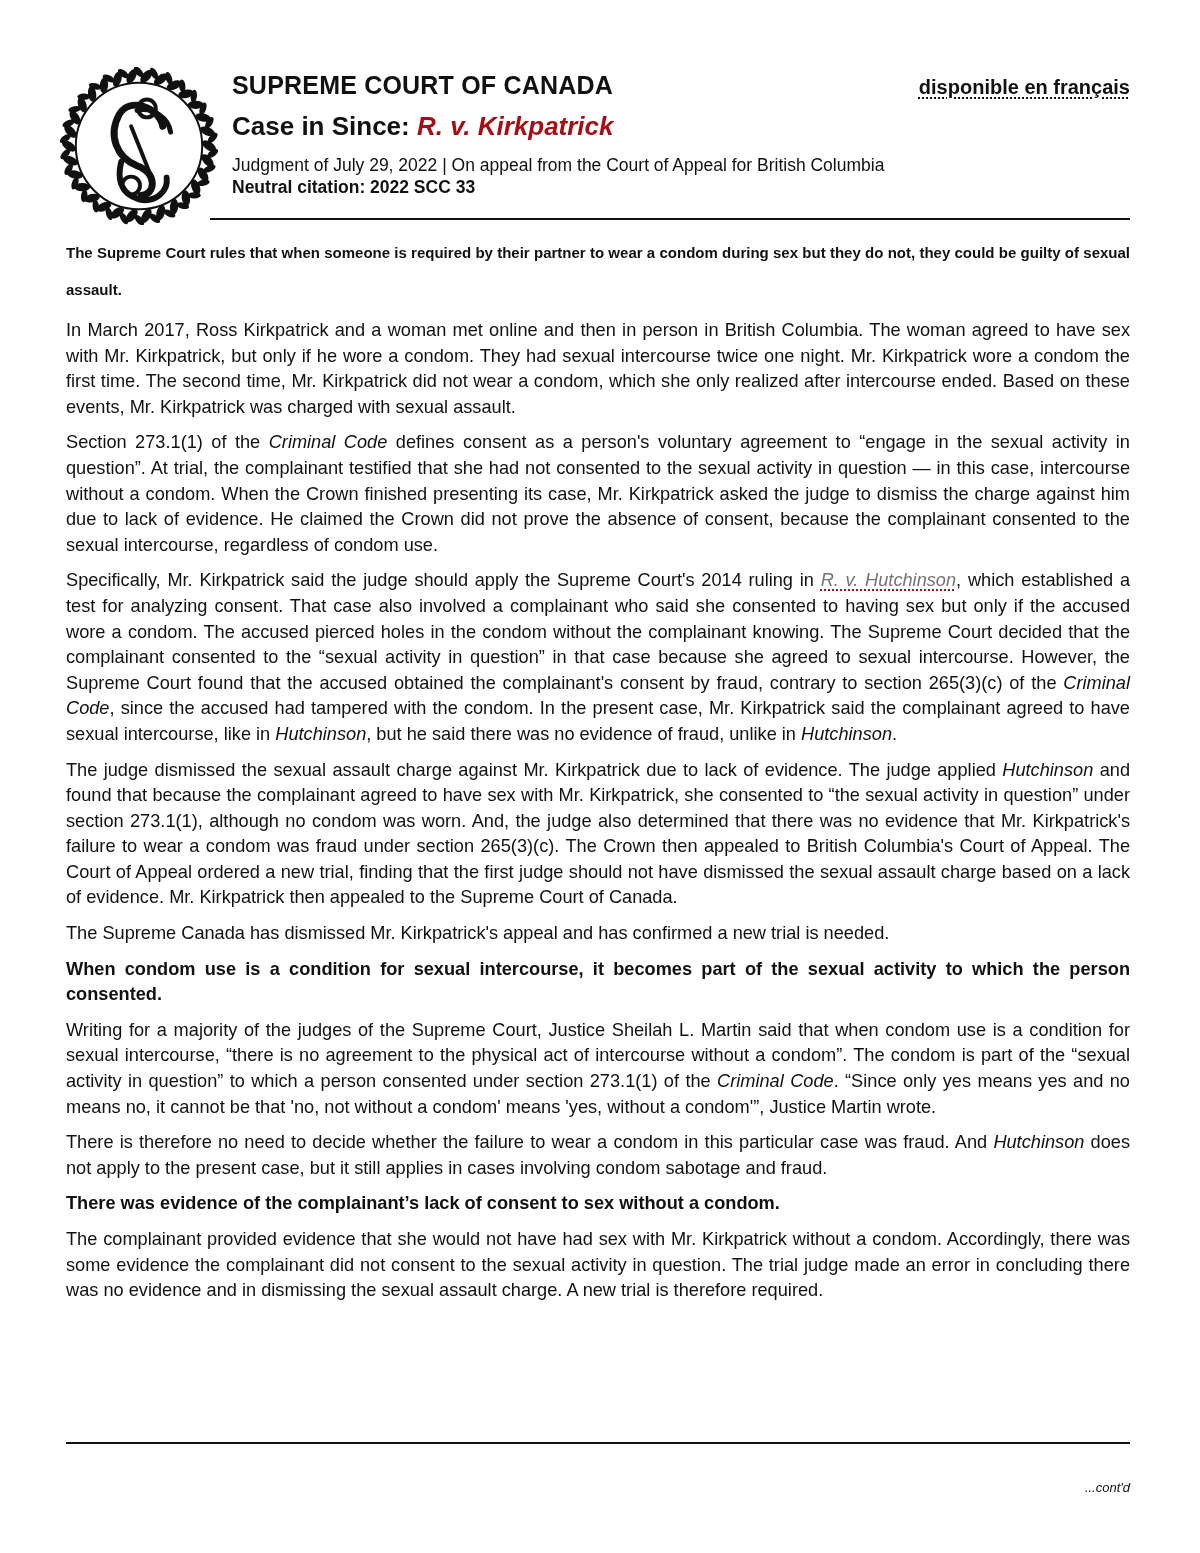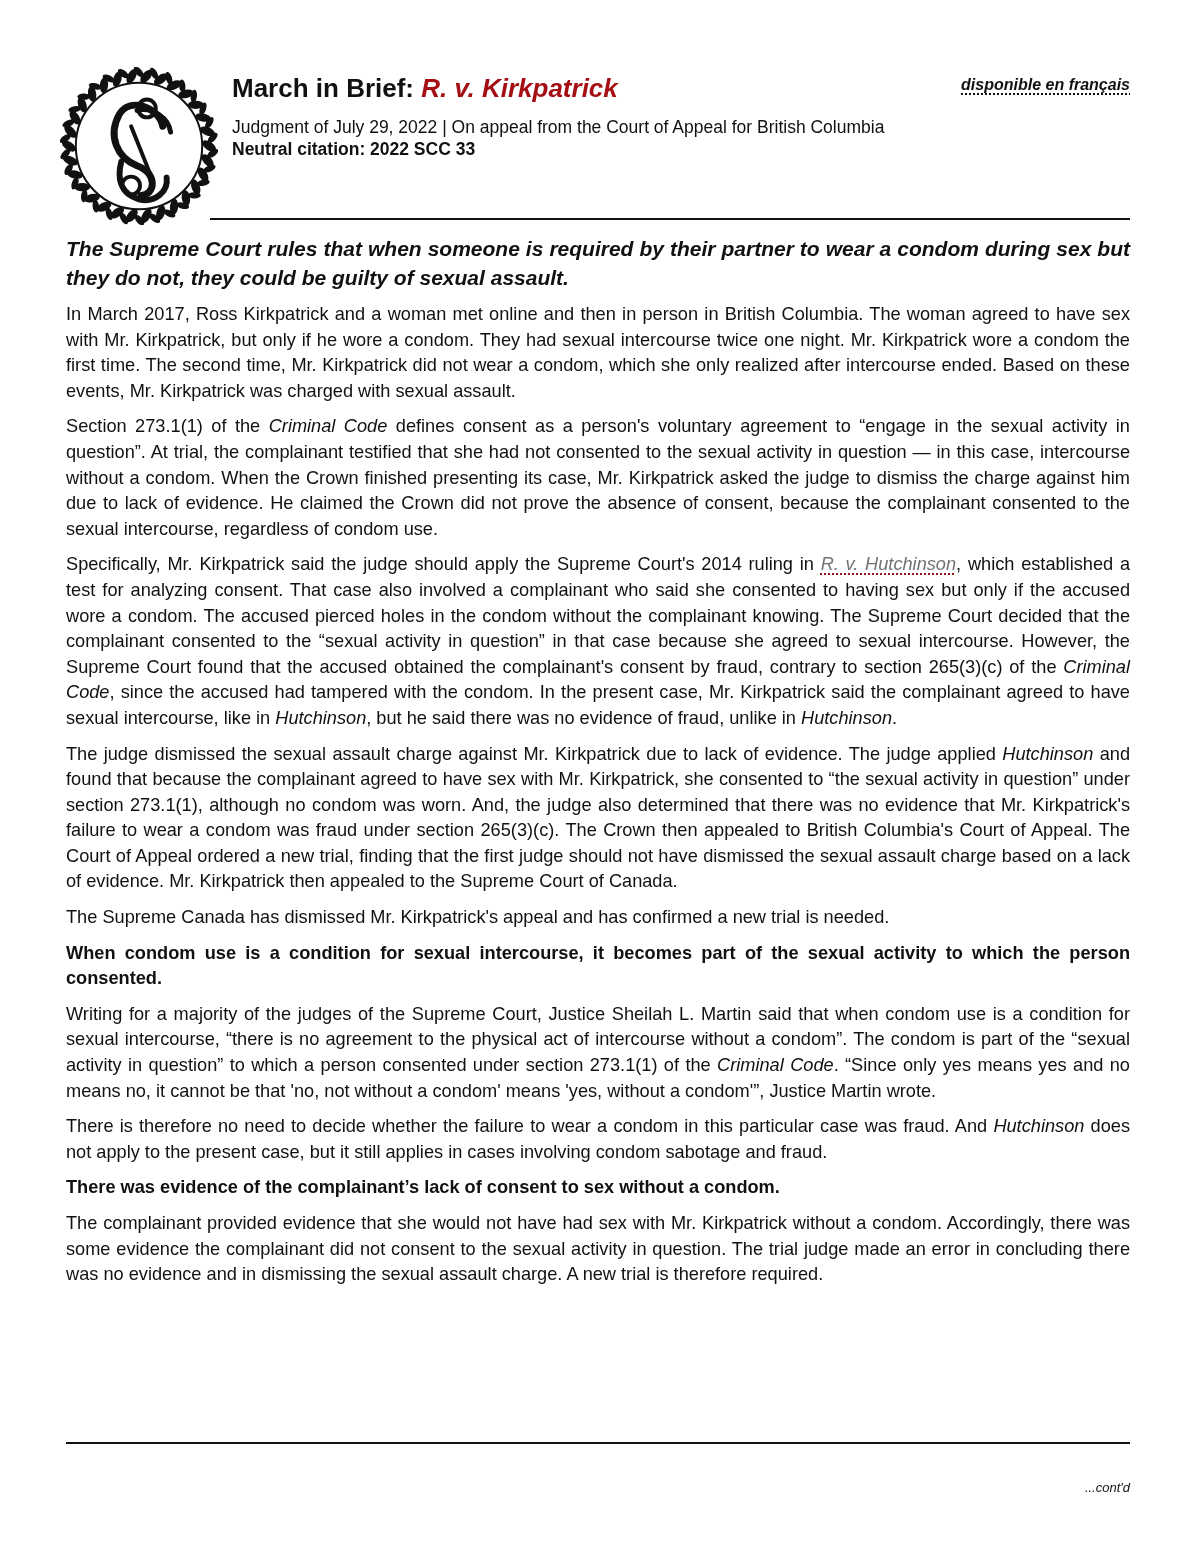--- a/index.html
+++ b/index.html
@@ -43,22 +43,21 @@
       font-weight: bold;
       font-size: 25px;
       letter-spacing: 0.2px;
       line-height: 30px;
       margin-top: 8px;
     }
     .french-link {
       position: absolute;
       right: 0;
       top: 14px;
-      font-size: 16px;
-      font-style: italic;
+      font-size: 20px;
       font-weight: bold;
       color: #111;
       text-decoration: underline dotted;
       text-underline-offset: 3px;
       text-decoration-thickness: 2px;
       cursor: pointer;
     }
     .case-title {
       font-weight: bold;
       font-size: 26px;
@@ -94,23 +93,22 @@
       position: absolute;
       left: 0;
       top: 172px;
       width: 1064px;
       font-size: 18.2px;
       line-height: 25.6px;
       text-align: justify;
     }
     .lede {
       font-weight: bold;
-      font-style: italic;
-      font-size: 21px;
-      line-height: 29px;
+      font-size: 15px;
+      line-height: 37px;
       margin: 0 0 8px 0;
     }
     .content p {
       margin: 0 0 10px 0;
     }
     .subhead {
       font-weight: bold;
       margin: 0 0 10px 0;
     }
     .link {
@@ -217,23 +215,24 @@
         <path d="M104 60 C 100 40, 70 30, 60 48 C 48 70, 58 92, 78 100 C 100 108, 96 130, 82 130" stroke-width="7"></path>
         <path d="M78 44 C 94 40, 110 52, 112 66" stroke-width="5"></path>
         <path d="M62 96 C 58 112, 60 128, 80 134 C 96 138, 110 126, 108 112" stroke-width="6"></path>
         <circle cx="88" cy="42" r="9" stroke-width="4"></circle>
         <circle cx="72" cy="120" r="9" stroke-width="4"></circle>
         <path d="M72 60 L 92 110" stroke-width="4"></path>
       </g>
     </svg>
 
     <div class="header-text">
+      <div class="court-name">SUPREME COURT OF CANADA</div>
       <a class="french-link">disponible en français</a>
       <div class="case-title">
-        <span>March in Brief: </span><span class="case-name">R. v. Kirkpatrick</span>
+        <span>Case in Since: </span><span class="case-name">R. v. Kirkpatrick</span>
       </div>
       <div class="judgment-line">Judgment of July 29, 2022 | On appeal from the Court of Appeal for British Columbia</div>
       <div class="citation-line">Neutral citation: 2022 SCC 33</div>
     </div>
     <div class="header-rule"></div>
   </div>
 
   <div class="content">
     <p class="lede">The Supreme Court rules that when someone is required by their partner to wear a condom during sex but they do not, they could be guilty of sexual assault.</p>
 

